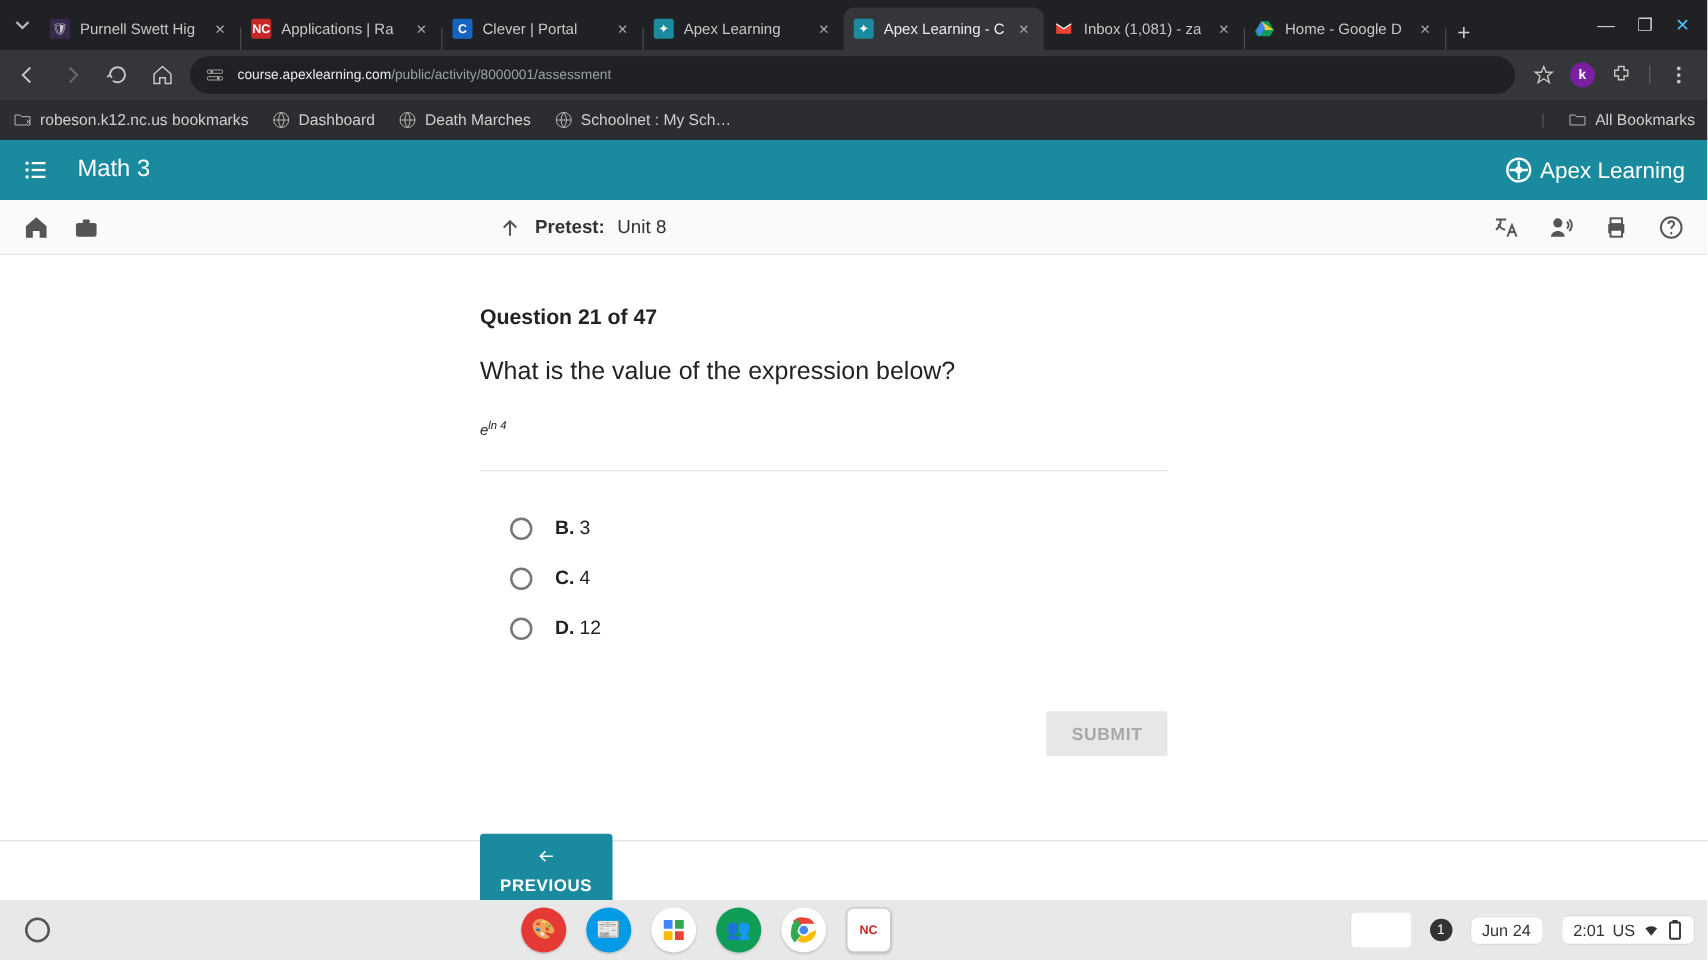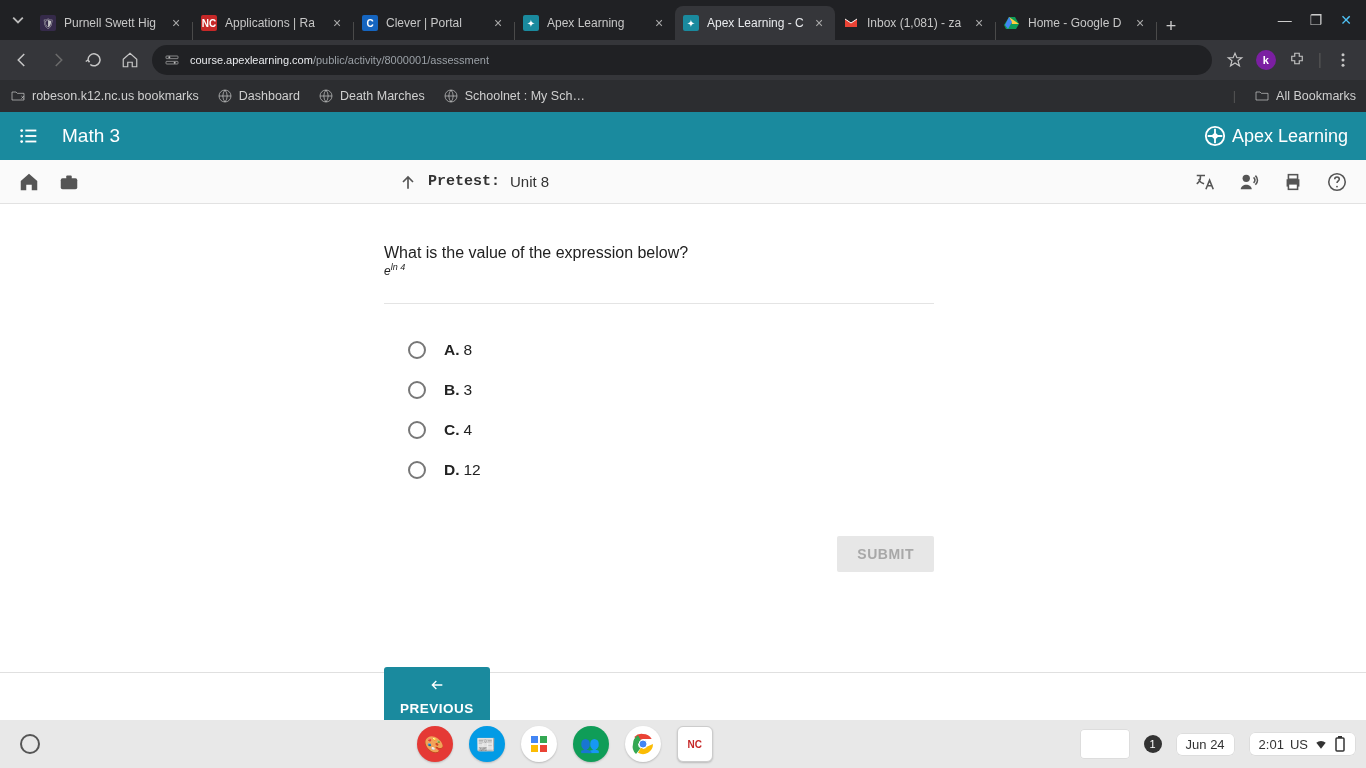--- a/index.html
+++ b/index.html
@@ -40,29 +40,29 @@
 .apex-header { background:#1a8a9e; height:48px; display:flex; align-items:center; color:#fff; padding:0 18px; justify-content:space-between; }
 .apex-left { display:flex; gap:22px; }
 .apex-title { font-size:19px; font-weight:500; }
 .apex-brand { display:flex; align-items:center; gap:6px; font-size:18px; font-weight:500; }
 .apex-brand .logo { width:22px; height:22px; }
 
 
 .subbar { background:#fafafa; height:44px; border-bottom:1px solid #e2e2e2; display:flex; align-items:center; padding:0 18px; color:#555; justify-content:space-between; }
 .subleft { display:flex; align-items:center; gap:18px; }
 .pretest-wrap { display:flex; align-items:center; gap:10px; margin-left:300px; font-size:15px; color:#333; }
-.pretest-wrap .bold { font-weight:700;font-family:Liberation Mono, monospace; }
+.pretest-wrap .bold { font-weight:700; }
 .subright { display:flex; align-items:center; gap:22px; color:#555; }
 .ico-btn { cursor:pointer; }
 
 
 .content { position:absolute; left:0; right:0; top:204px; bottom:96px; overflow:auto; }
 .qwrap { width:550px; margin-left:384px; padding-top:40px; }
 .qtitle { font-size:17px; font-weight:700; color:#222; margin-bottom:22px; }
-.qtext { font-size:16px; color:#222; }
+.qtext { font-size:20px; color:#222; margin-bottom:26px; }
 .expr { font-size:12px; font-style:italic; font-family:"Times New Roman",serif; color:#222; margin-bottom:24px; }
 .expr sup { font-size:9px; }
 .divider { border:none; border-top:1px solid #e4e4e4; margin-bottom:26px; }
 .choices { padding-left:24px; }
 .choice { display:flex; align-items:center; gap:18px; height:40px; cursor:pointer; }
 .radio { width:18px; height:18px; border:2px solid #777; border-radius:50%; }
 .choice .lab { font-size:15.5px; color:#222; }
 .choice .lab b { font-weight:700; margin-right:4px; }
 .submit-row { display:flex; justify-content:flex-end; margin-top:46px; }
 .submit-btn { background:#e7e7e7; color:#a8a8a8; font-size:14px; font-weight:600; letter-spacing:0.5px; padding:10px 20px; border:none; border-radius:2px; cursor:default; }
@@ -323,30 +323,27 @@
           <circle cx="12" cy="12" r="9" fill="none" stroke="#555" stroke-width="1.7"></circle>
           <path d="M9.5 9a2.5 2.5 0 115 0c0 1.5-2.5 2-2.5 4" stroke="#555" stroke-width="1.7" fill="none"></path>
           <circle cx="12" cy="17" r="1" fill="#555"></circle>
         </svg>
       </span>
   </div>
 </div>
 
 <div class="content">
   <div class="qwrap">
+    <div class="qtitle">Question 21 of 47</div>
     <div class="qtext">What is the value of the expression below?</div>
     <div class="expr">
       <span>e</span><sup>ln 4</sup>
     </div>
     <hr class="divider">
     <div class="choices">
-      <div class="choice">
-        <span class="radio"></span>
-        <span class="lab"><b>A.</b><span>8</span></span>
-      </div>
       <div class="choice">
         <span class="radio"></span>
         <span class="lab"><b>B.</b><span>3</span></span>
       </div>
       <div class="choice">
         <span class="radio"></span>
         <span class="lab"><b>C.</b><span>4</span></span>
       </div>
       <div class="choice">
         <span class="radio"></span>

